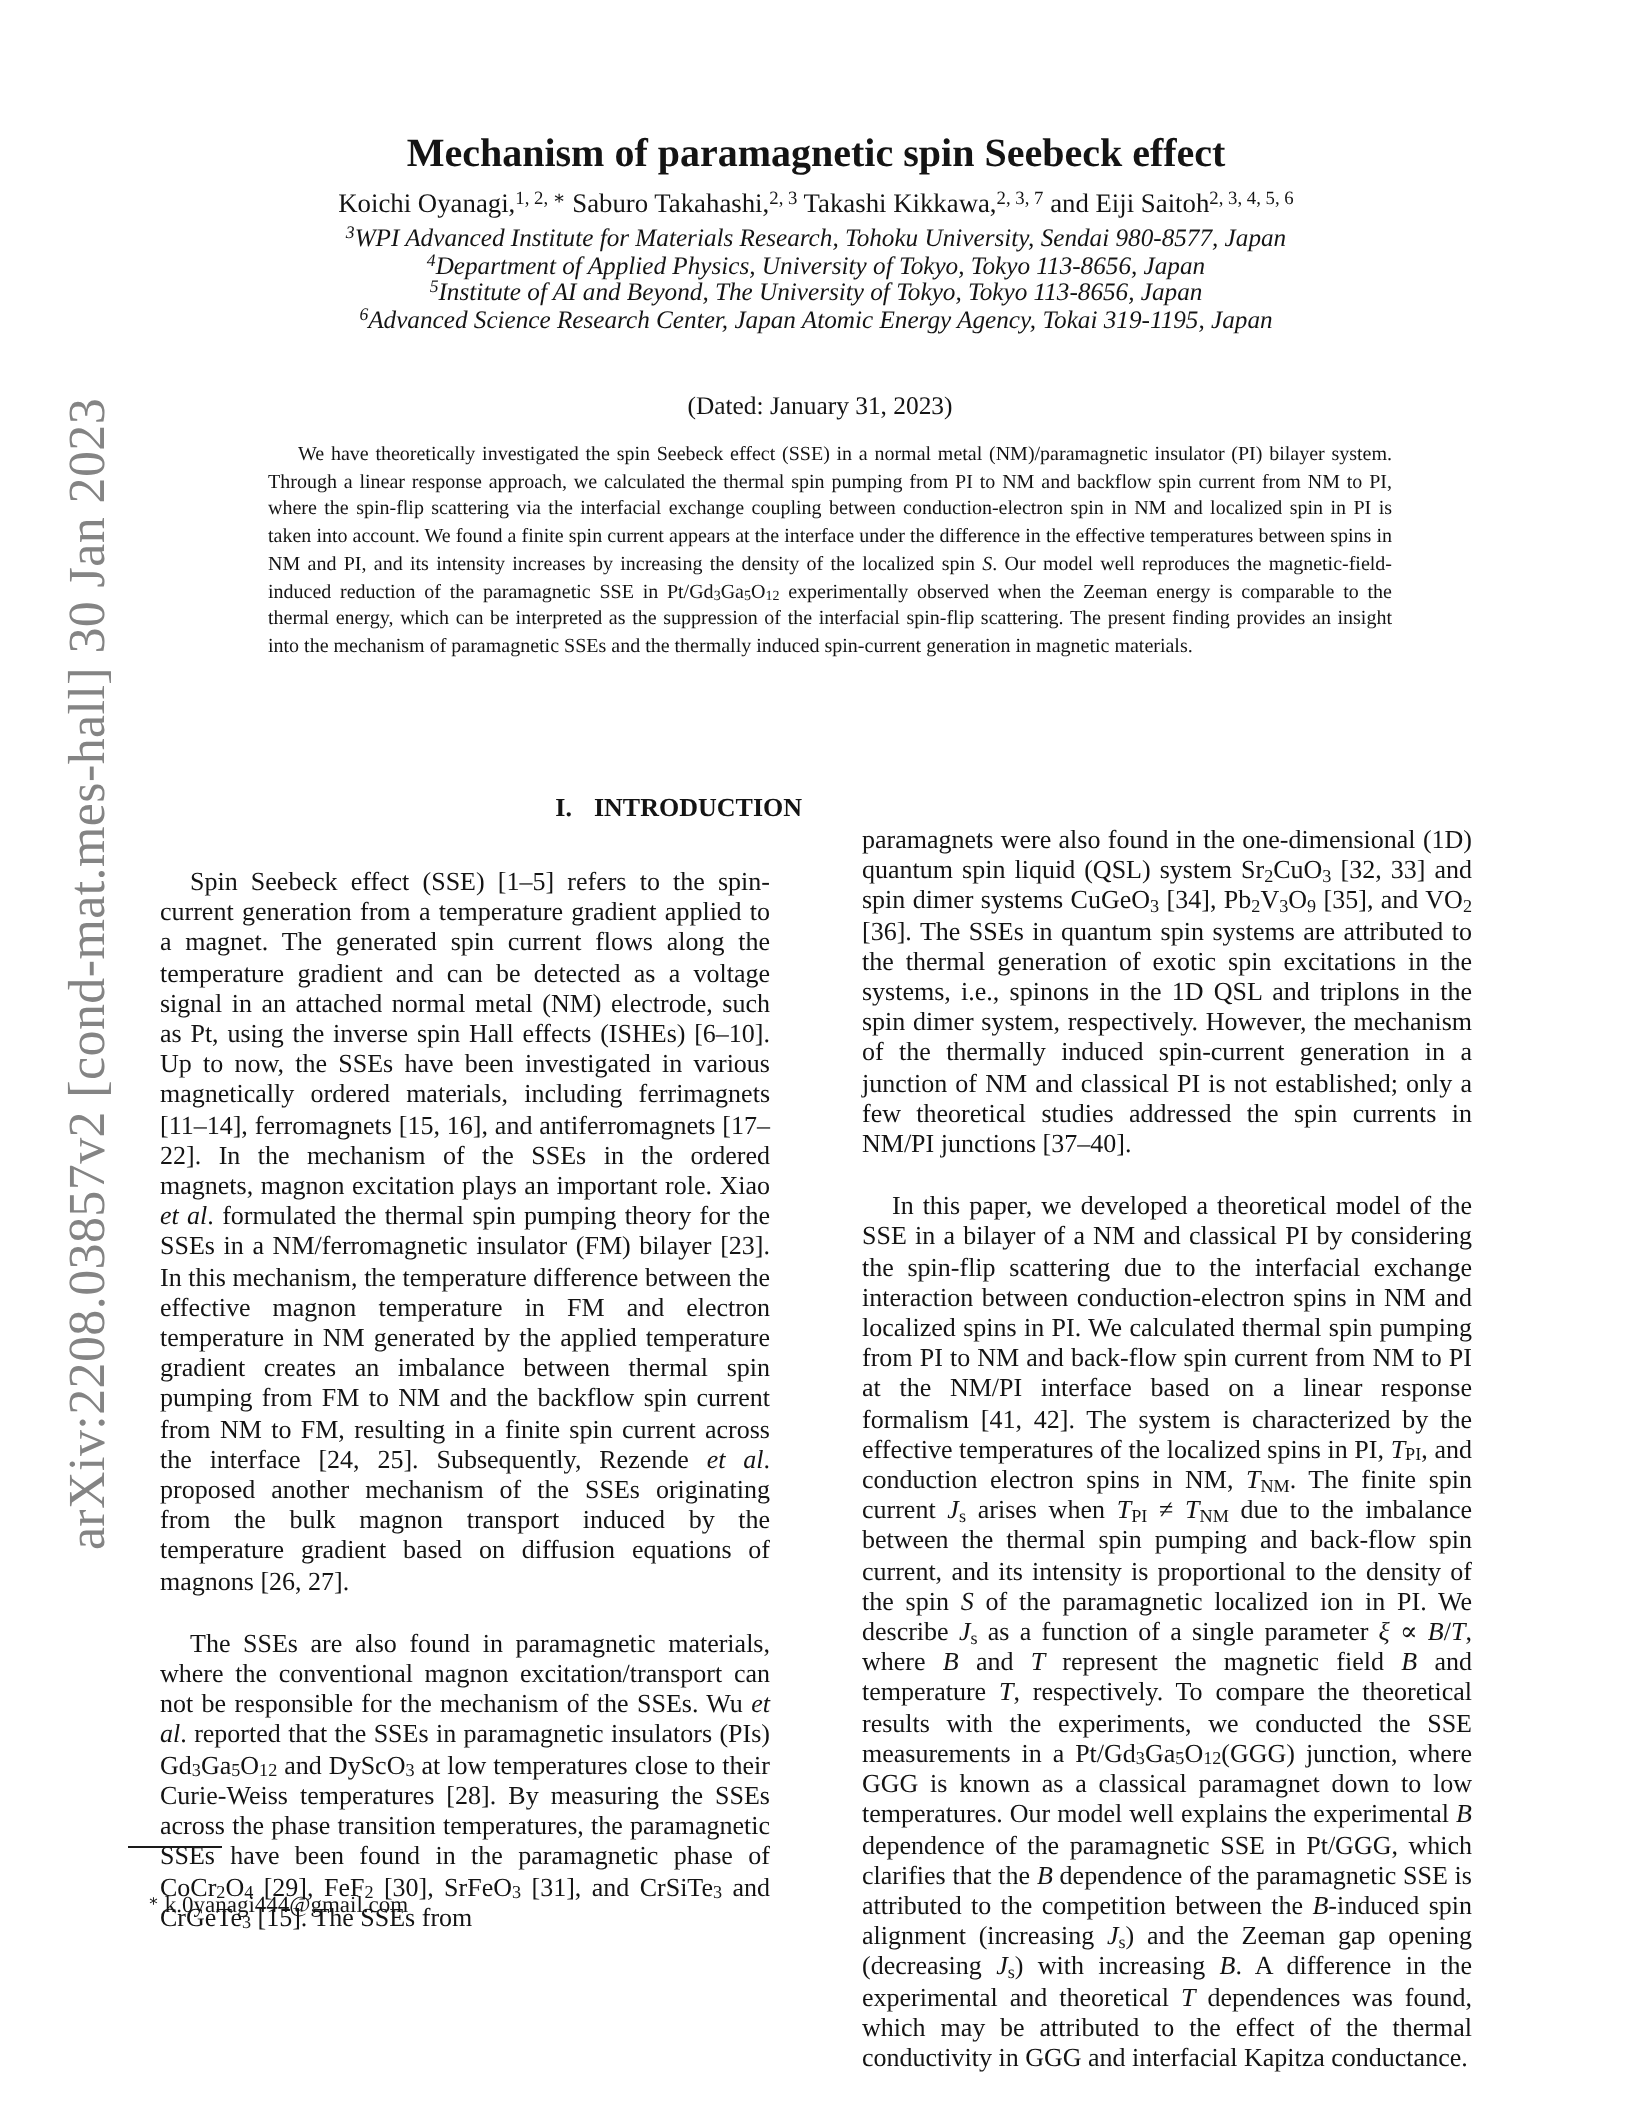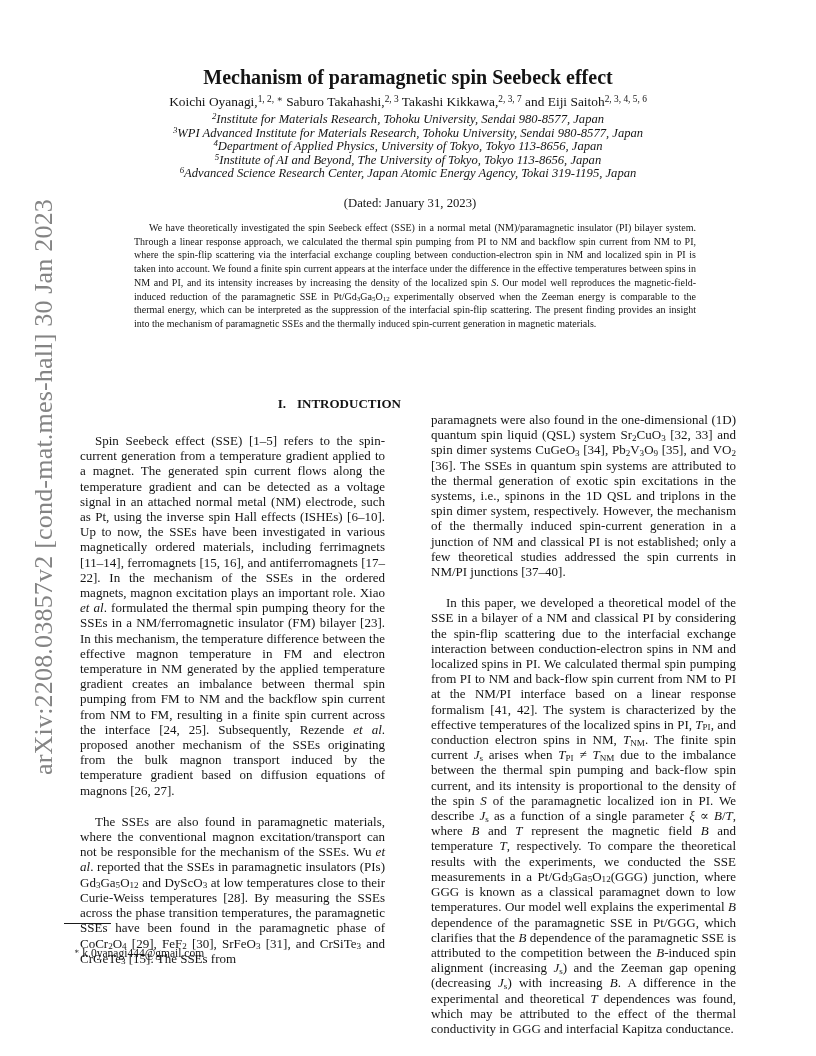--- a/index.html
+++ b/index.html
@@ -77,21 +77,20 @@
 </head>
 <body>
 
 <div class="arxiv-banner">arXiv:2208.03857v2  [cond-mat.mes-hall]  30 Jan 2023</div>
 
 <div class="paper-title">Mechanism of paramagnetic spin Seebeck effect</div>
 
 <div class="authors">Koichi Oyanagi,<sup>1, 2, ∗</sup> Saburo Takahashi,<sup>2, 3</sup> Takashi Kikkawa,<sup>2, 3, 7</sup> and Eiji Saitoh<sup>2, 3, 4, 5, 6</sup></div>
 
 <div class="affiliations">
-  <div><sup>2</sup>Institute for Materials Research, Tohoku University, Sendai 980-8577, Japan</div>
   <div><sup>3</sup>WPI Advanced Institute for Materials Research, Tohoku University, Sendai 980-8577, Japan</div>
   <div><sup>4</sup>Department of Applied Physics, University of Tokyo, Tokyo 113-8656, Japan</div>
   <div><sup>5</sup>Institute of AI and Beyond, The University of Tokyo, Tokyo 113-8656, Japan</div>
   <div><sup>6</sup>Advanced Science Research Center, Japan Atomic Energy Agency, Tokai 319-1195, Japan</div>
 </div>
 
 <div class="date-line">(Dated: January 31, 2023)</div>
 
 <div class="abstract">
   <div class="para">We have theoretically investigated the spin Seebeck effect (SSE) in a normal metal (NM)/paramagnetic insulator (PI) bilayer system. Through a linear response approach, we calculated the thermal spin pumping from PI to NM and backflow spin current from NM to PI, where the spin-flip scattering via the interfacial exchange coupling between conduction-electron spin in NM and localized spin in PI is taken into account. We found a finite spin current appears at the interface under the difference in the effective temperatures between spins in NM and PI, and its intensity increases by increasing the density of the localized spin <i>S</i>. Our model well reproduces the magnetic-field-induced reduction of the paramagnetic SSE in Pt/Gd<sub>3</sub>Ga<sub>5</sub>O<sub>12</sub> experimentally observed when the Zeeman energy is comparable to the thermal energy, which can be interpreted as the suppression of the interfacial spin-flip scattering. The present finding provides an insight into the mechanism of paramagnetic SSEs and the thermally induced spin-current generation in magnetic materials.</div>

